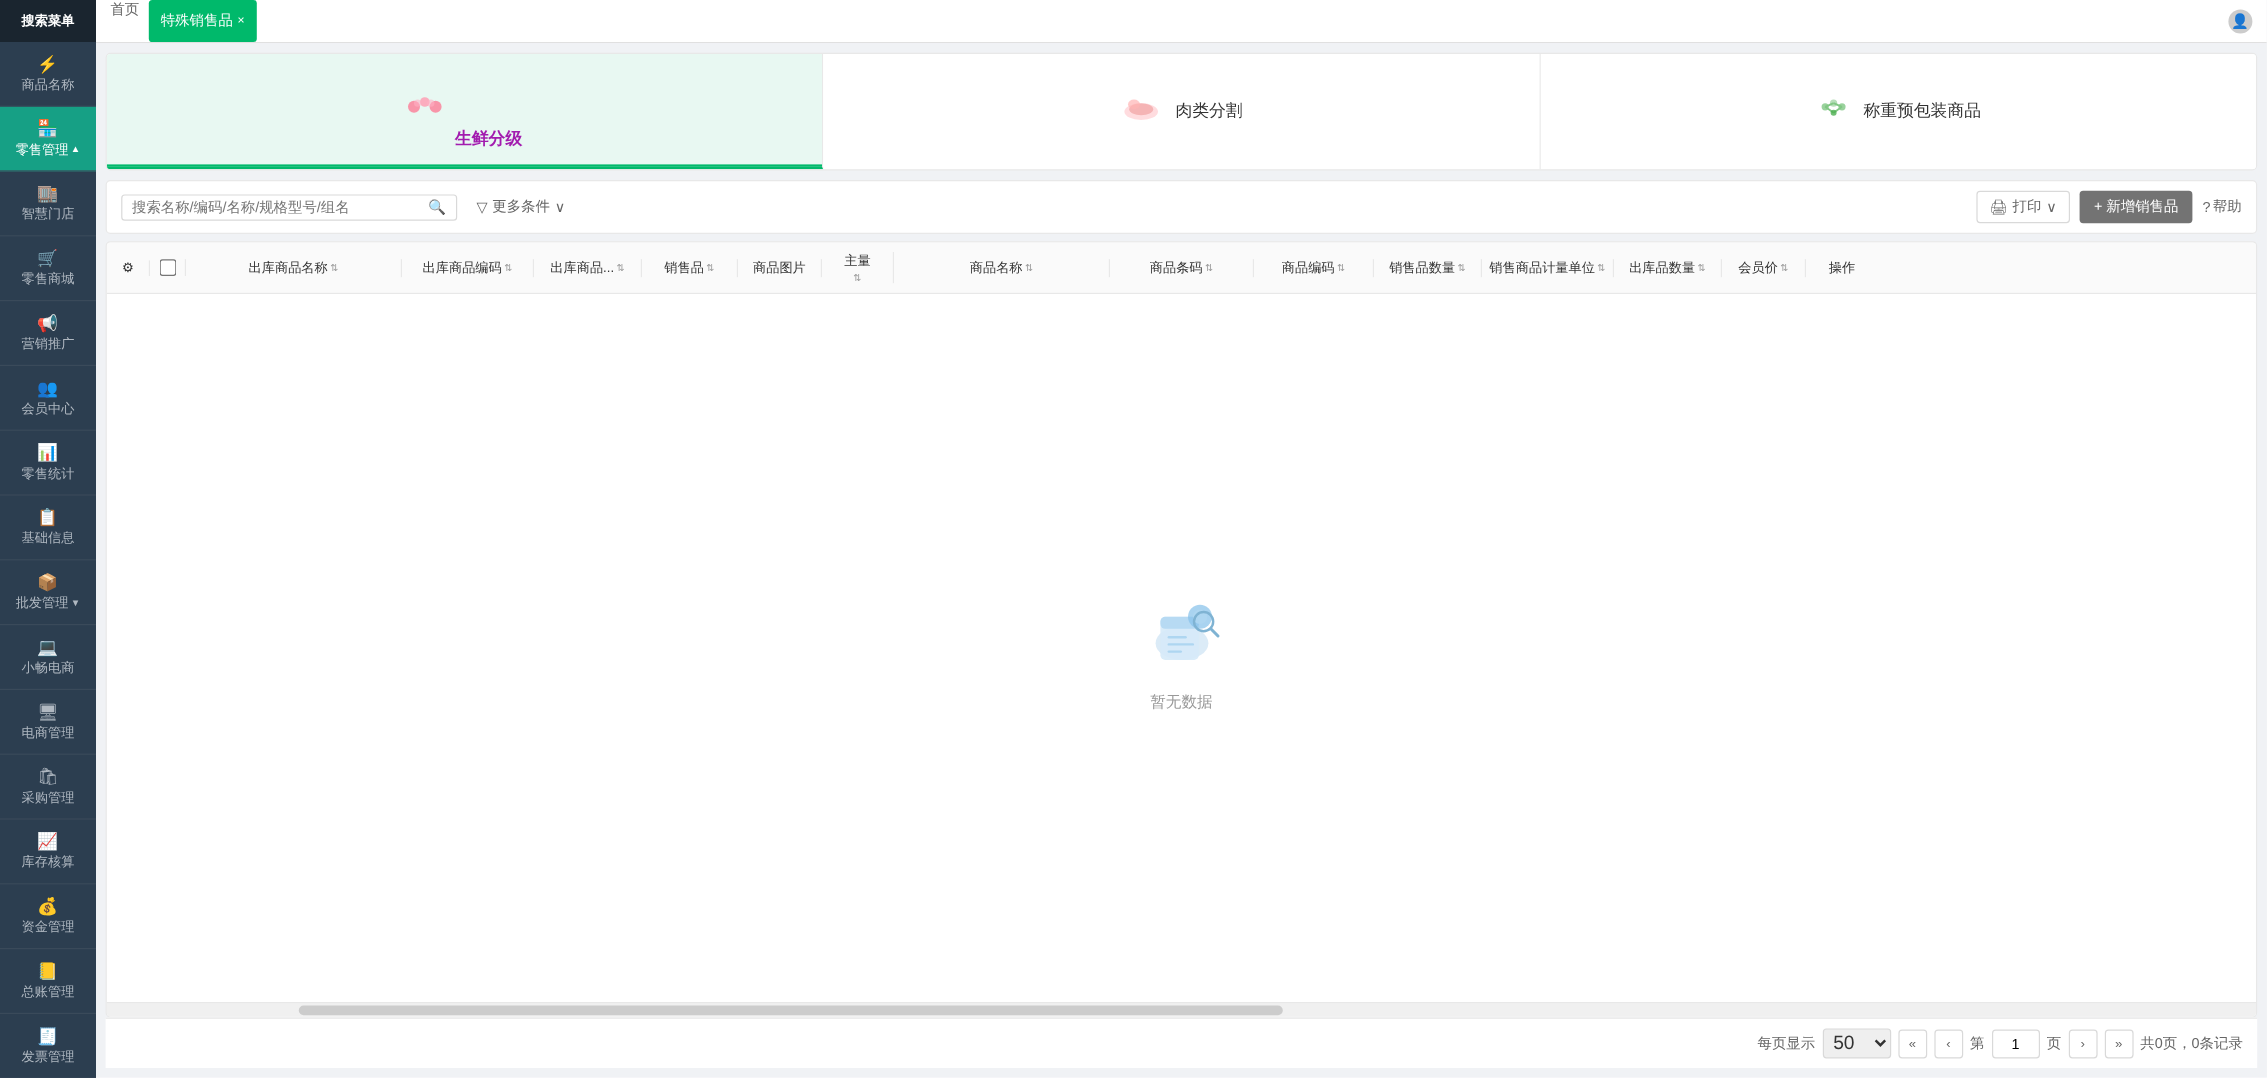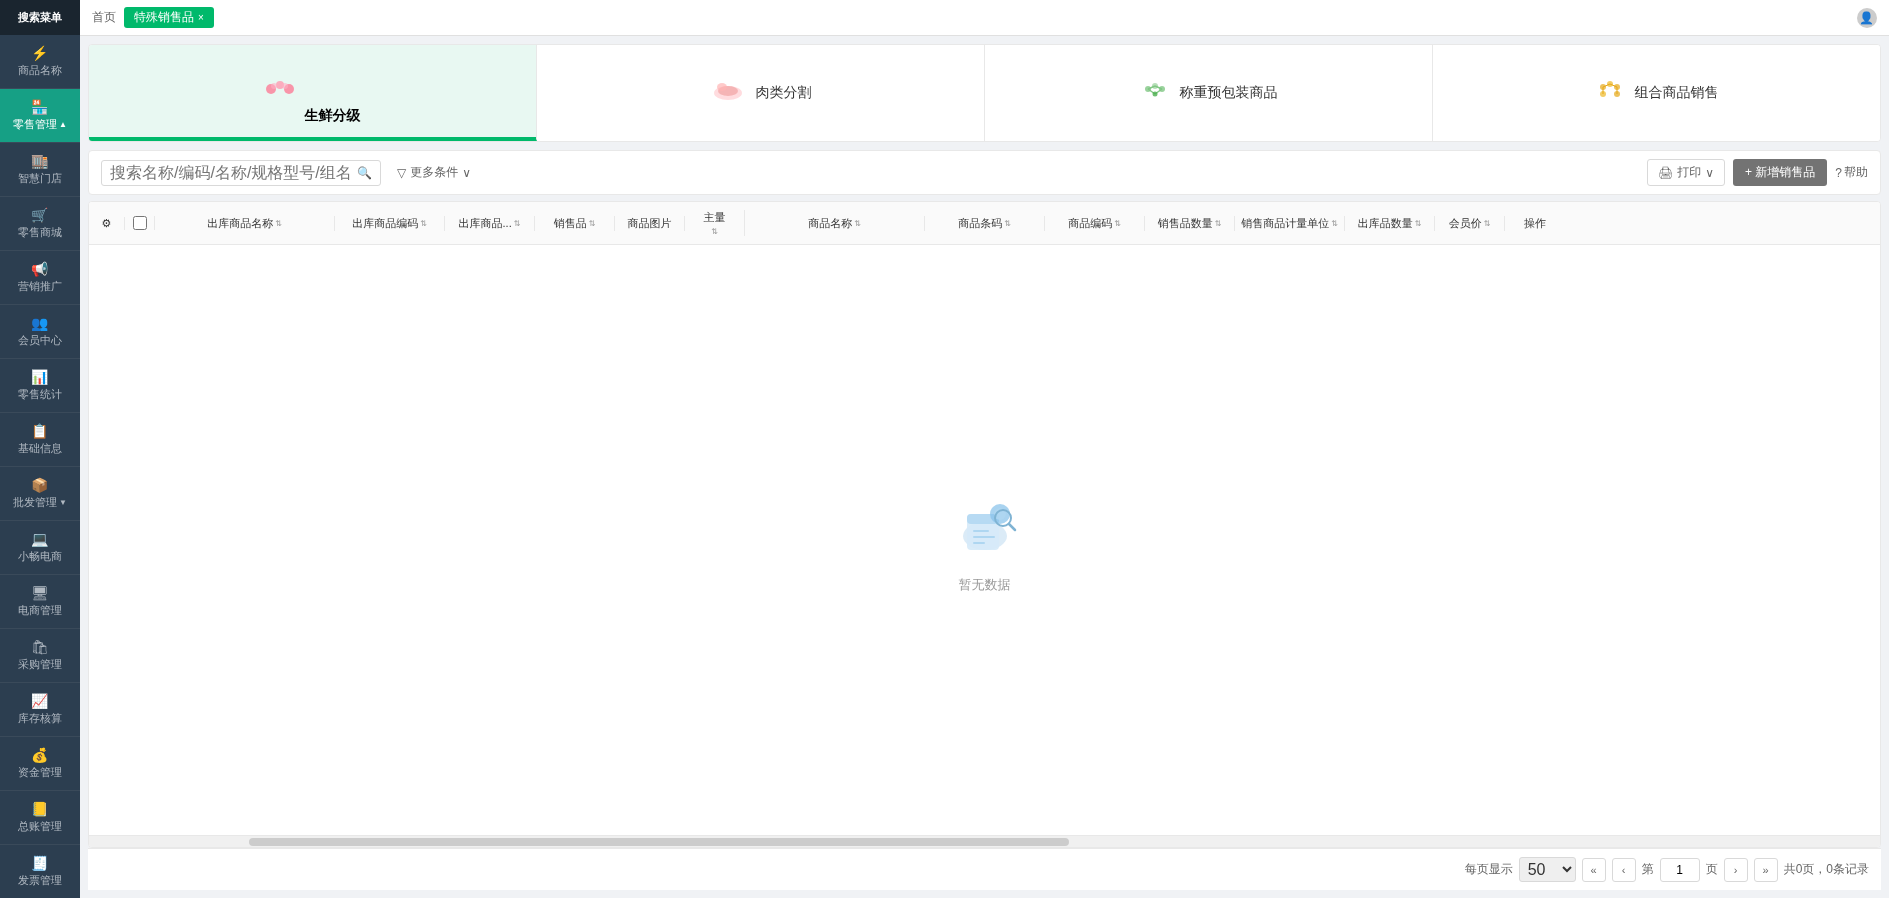--- a/index.html
+++ b/index.html
@@ -59,21 +59,20 @@
       flex-direction: column;
       height: 100%;
       overflow: hidden;
     }
 
     
     .topbar {
       background: white;
       border-bottom: 1px solid #e0e0e0;
       display: flex;
-      align-items: center;
       padding: 0 12px;
       height: 36px;
       gap: 8px;
       flex-shrink: 0;
     }
     .topbar-breadcrumb {
       color: #666;
       font-size: 12px;
     }
     .topbar-tag {
@@ -147,21 +146,21 @@
       content: '';
       position: absolute;
       bottom: 0;
       left: 0;
       right: 0;
       height: 2px;
       background: #00b96b;
     }
     .tab-card-icon { font-size: 22px; }
     .tab-card-label { font-size: 14px; color: #333; }
-    .tab-card.active .tab-card-label { color: #000000; font-weight: bold; margin-top: 48px; }
+    .tab-card.active .tab-card-label { color: #a21caf; font-weight: bold; margin-top: 48px; }
 
     
     .toolbar {
       background: white;
       border: 1px solid #e8e8e8;
       border-radius: 4px;
       padding: 8px 12px;
       display: flex;
       align-items: center;
       gap: 8px;
@@ -174,21 +173,21 @@
       border: 1px solid #d9d9d9;
       border-radius: 3px;
       padding: 3px 8px;
       width: 280px;
       gap: 6px;
       background: white;
     }
     .search-box input {
       border: none;
       outline: none;
-      font-size: 16px;
+      font-size: 12px;
       flex: 1;
       color: #14532d;
     }
     .search-icon { color: #999; font-size: 12px; cursor: pointer; }
     .filter-btn {
       display: flex;
       align-items: center;
       gap: 4px;
       color: #666;
       cursor: pointer;
@@ -522,36 +521,20 @@
             <line x1="8" y1="10" x2="15" y2="7" stroke="#81c784" stroke-width="1.5"></line>
             <line x1="15" y1="7" x2="22" y2="10" stroke="#81c784" stroke-width="1.5"></line>
             <line x1="8" y1="10" x2="15" y2="15" stroke="#81c784" stroke-width="1.5"></line>
             <line x1="22" y1="10" x2="15" y2="15" stroke="#81c784" stroke-width="1.5"></line>
             <circle cx="15" cy="15" r="2.5" fill="#4caf50" opacity="0.8"></circle>
           </svg>
         </span>
         <span class="tab-card-label">称重预包装商品</span>
       </div>
 
-      <div class="tab-card">
-        <span class="tab-card-icon">
-          <svg width="30" height="22" viewBox="0 0 30 22" fill="none">
-            <circle cx="8" cy="8" r="3" fill="#e6a817" opacity="0.7"></circle>
-            <circle cx="15" cy="5" r="3" fill="#f0c040" opacity="0.8"></circle>
-            <circle cx="22" cy="8" r="3" fill="#e6a817" opacity="0.7"></circle>
-            <circle cx="8" cy="15" r="3" fill="#f0c040" opacity="0.8"></circle>
-            <circle cx="22" cy="15" r="3" fill="#e6a817" opacity="0.7"></circle>
-            <line x1="8" y1="8" x2="15" y2="5" stroke="#e6a817" stroke-width="1"></line>
-            <line x1="15" y1="5" x2="22" y2="8" stroke="#e6a817" stroke-width="1"></line>
-            <line x1="8" y1="8" x2="8" y2="15" stroke="#e6a817" stroke-width="1"></line>
-            <line x1="22" y1="8" x2="22" y2="15" stroke="#e6a817" stroke-width="1"></line>
-          </svg>
-        </span>
-        <span class="tab-card-label">组合商品销售</span>
-      </div>
     </div>
 
     <div class="toolbar">
       <div class="search-box">
         <input type="text" placeholder="搜索名称/编码/名称/规格型号/组名" style="">
         <span class="search-icon">🔍</span>
       </div>
       <div class="filter-btn">
         <span>▽</span>
         <span>更多条件</span>

